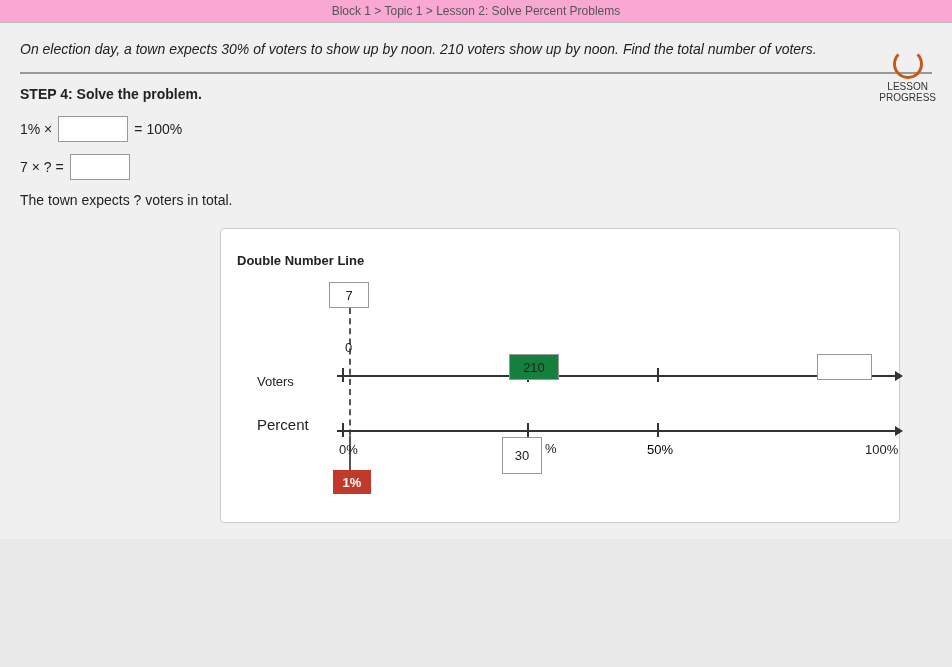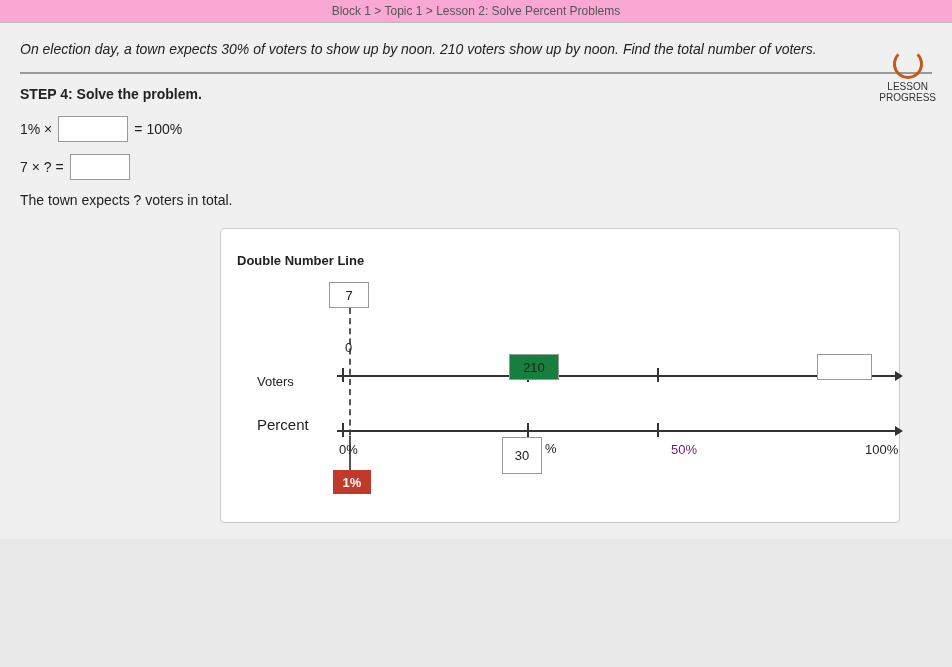--- a/index.html
+++ b/index.html
@@ -325,22 +325,21 @@
       left: 308px;
       font-size: 13px;
       color: #222;
     }
     
     .label-50pct {
       position: absolute;
       top: 160px;
       left: 410px;
       font-size: 13px;
-      color: #701a75;
-      margin-left: 24px;
+      color: #000000;
     }
     
     .label-100pct {
       position: absolute;
       top: 160px;
       left: 628px;
       font-size: 13px;
       color: #222;
     }
 

